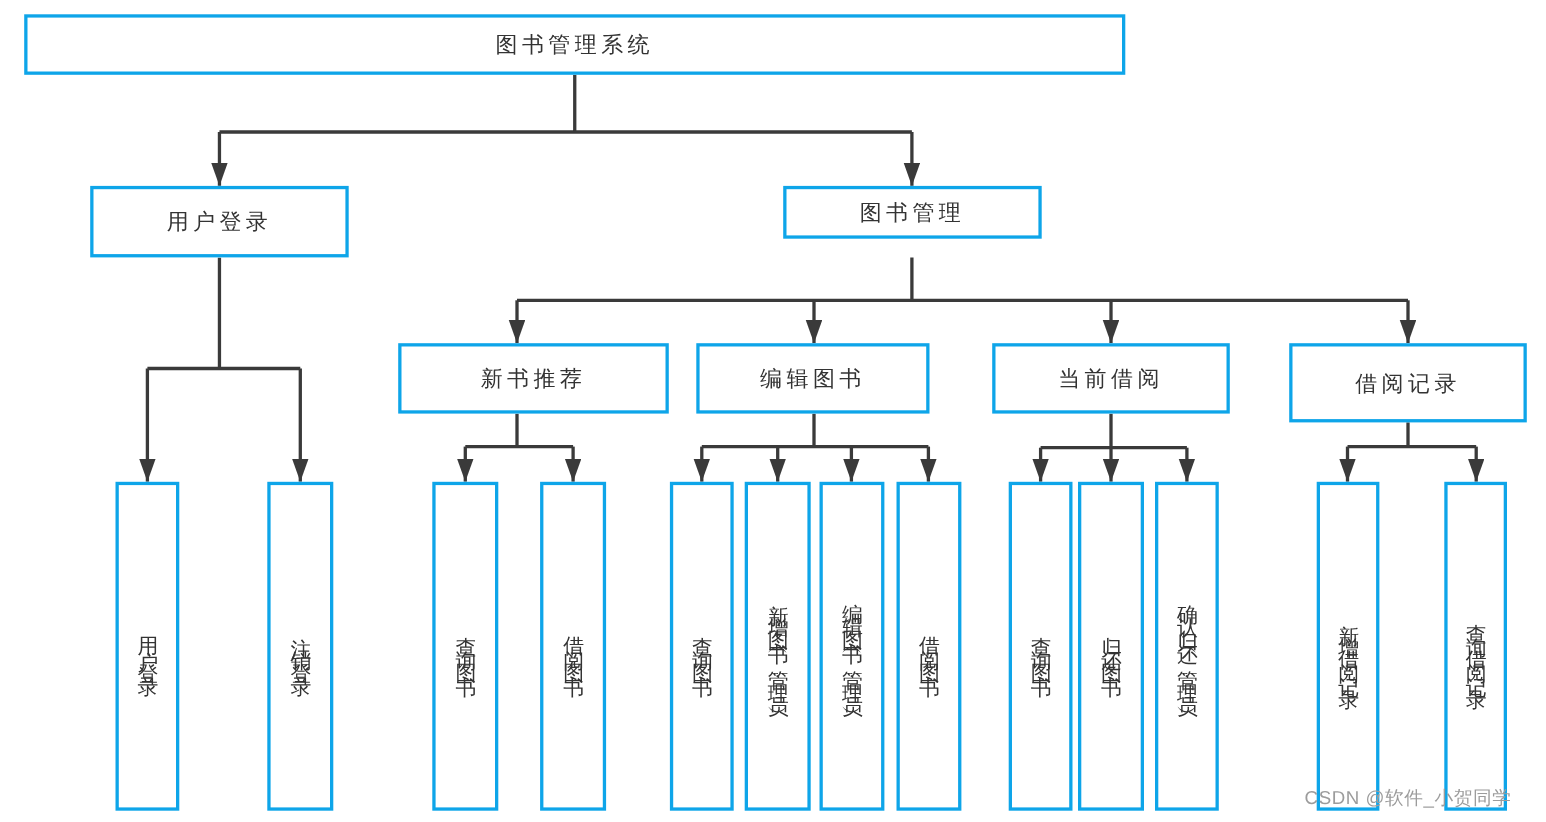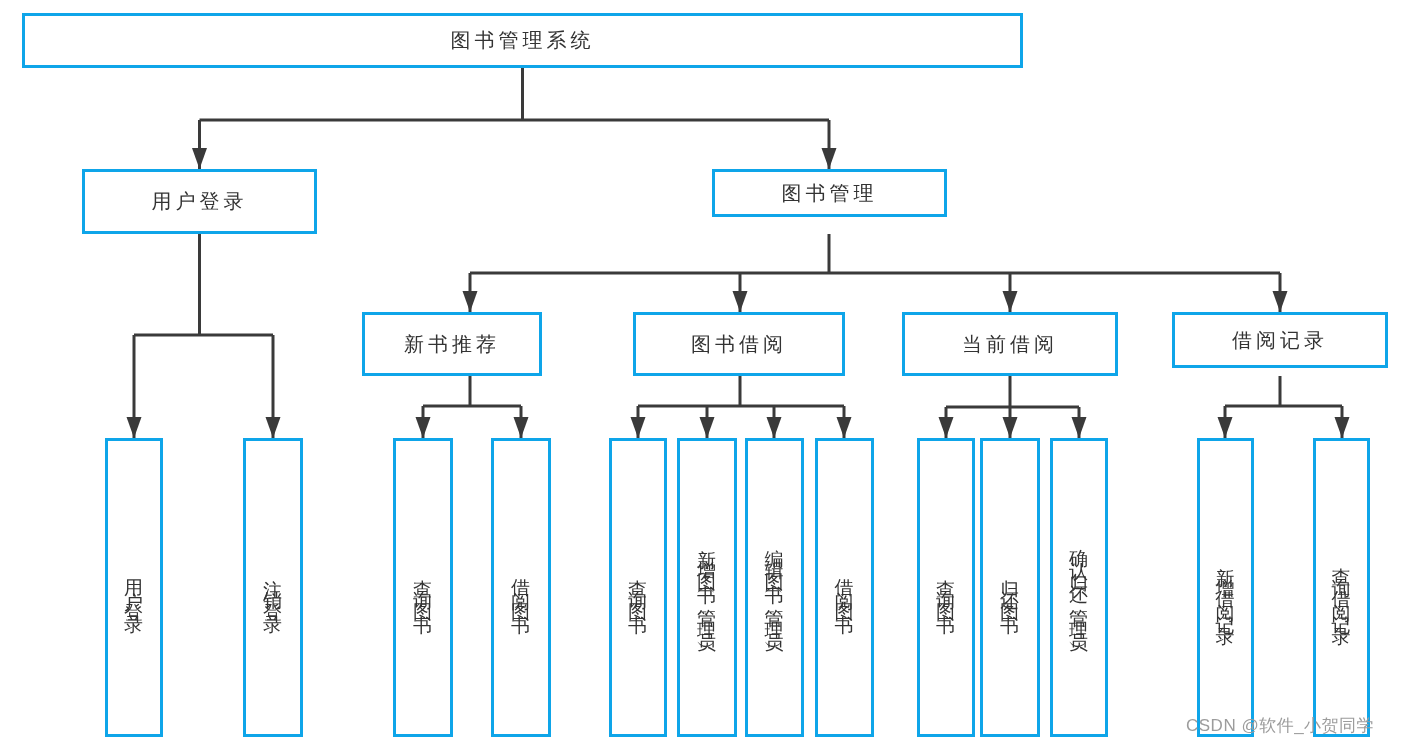--- a/index.html
+++ b/index.html
@@ -75,30 +75,30 @@
     <span>图书管理系统</span>
   </div>
 
   <div class="box" style="left:82px;top:169px;width:235px;height:65px;">
     <span>用户登录</span>
   </div>
   <div class="box" style="left:712px;top:169px;width:235px;height:48px;">
     <span>图书管理</span>
   </div>
 
-  <div class="box" style="left:362px;top:312px;width:180px;height:64px;align-items:center;">
+  <div class="box" style="left:362px;top:312px;width:246px;height:64px;align-items:center;">
     <span>新书推荐</span>
   </div>
   <div class="box" style="left:633px;top:312px;width:212px;height:64px;">
-    <span>图书借阅</span>
+    <span>编辑图书</span>
   </div>
   <div class="box" style="left:902px;top:312px;width:216px;height:64px;">
     <span>当前借阅</span>
   </div>
-  <div class="box" style="left:1172px;top:312px;width:216px;height:56px;">
+  <div class="box" style="left:1172px;top:312px;width:216px;height:72px;">
     <span>借阅记录</span>
   </div>
 
   <div class="box vbox" style="left:105px;top:438px;width:58px;height:299px;">
     <span class="vtext">用户登录</span>
   </div>
   <div class="box vbox" style="left:243px;top:438px;width:60px;height:299px;">
     <span class="vtext">注销登录</span>
   </div>
 

